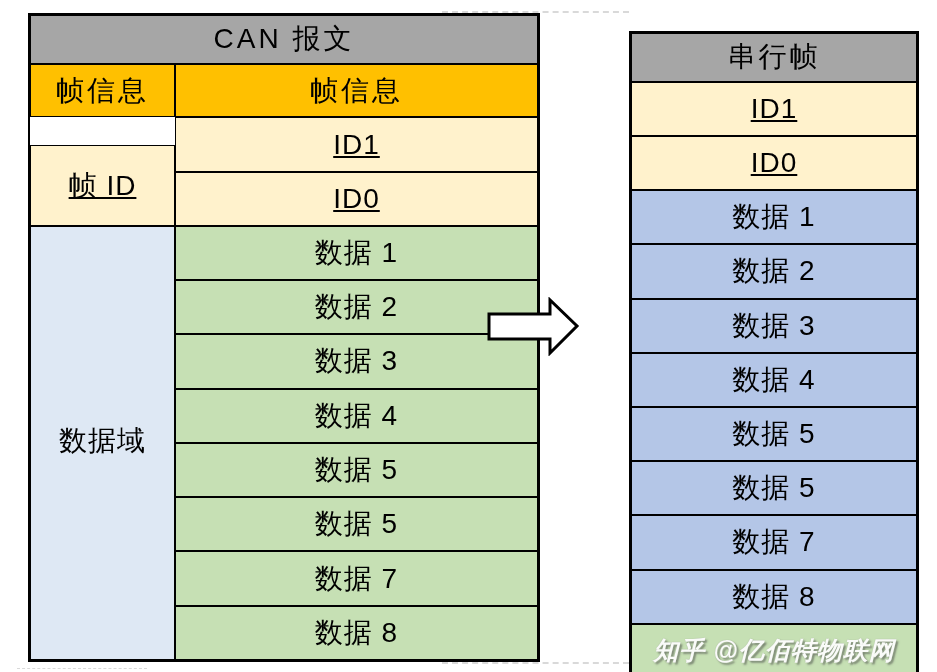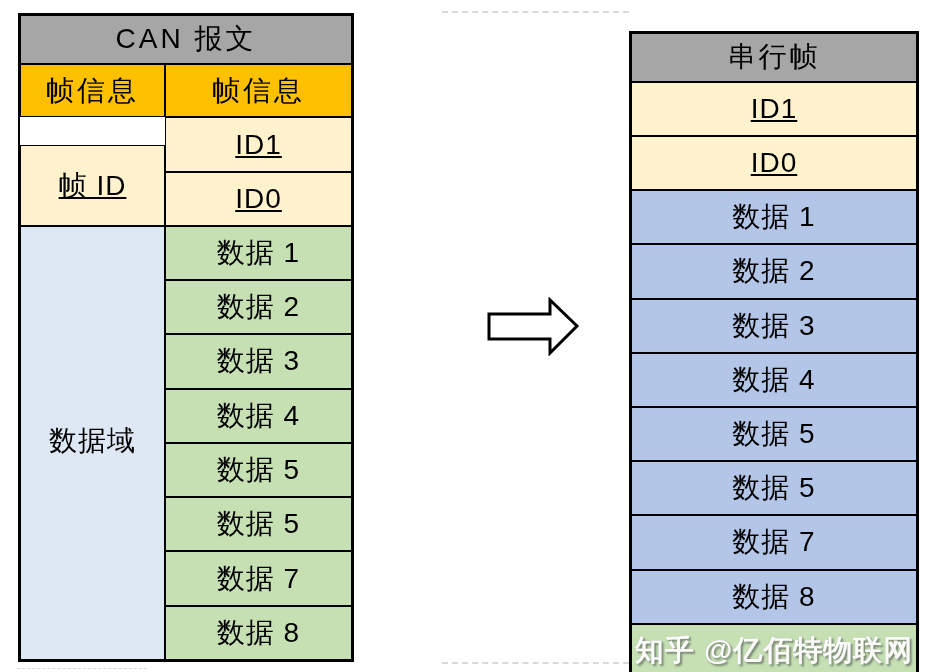--- a/index.html
+++ b/index.html
@@ -1,21 +1,21 @@
 <!DOCTYPE html>
 <html style="--header_gray: #A6A6A6; --orange: #FFC000; --cream: #FFF2CC; --pale_blue: #DEE8F4; --green: #C6E0B4; --periwinkle: #B4C6E7; --border_black: #000000; --dashed_guide: #D9D9D9;"><head>
 <meta charset="utf-8">
 <style>
   html,body{margin:0;padding:0;background:#fff;}
   body{font-family:"Liberation Sans","DejaVu Sans",sans-serif;color:#000;}
   .canvas{position:relative;width:937px;height:672px;background:#fff;overflow:hidden;}
 
   
   .tbl{position:absolute;display:grid;border:2px solid #000;box-sizing:border-box;background:#fff;}
-  .tbl-left{left:18px;top:13px;width:336px;height:649px;
+  .tbl-left{left:28px;top:13px;width:512px;height:649px;
     grid-template-columns:145px 1fr;
     grid-template-rows:49fr 54fr 55fr 54fr repeat(8,54.6fr);text-align:center;}
   .tbl-right{left:629px;top:31px;width:290px;height:649px;
     grid-template-columns:1fr;
     grid-template-rows:49fr repeat(11,54.55fr);}
 
   .cell{display:flex;align-items:center;justify-content:center;
     border:1px solid #000;box-sizing:border-box;
     font-size:28px;line-height:1;letter-spacing:1px;white-space:pre;}
   .cell.sp2{letter-spacing:3px;}
@@ -26,22 +26,22 @@
   .blue{background:var(--pale_blue);font-family:Liberation Mono, monospace;}
   .green{background:var(--green);}
   .peri{background:var(--periwinkle);}
 
   .col1{grid-column:1;}
   .col2{grid-column:2;}
   .span-cols{grid-column:1/3;}
 
   
   .wm-row{background:var(--green);}
-  .wm-text{color:rgba(255,255,255,0.95);font-weight:700;font-size:29px;letter-spacing:1px;
-    text-shadow:0 0 1px #97a68f, 2px 2px 2px rgba(110,120,105,0.85);}
+  .wm-text{color:rgba(255,255,255,0.95);font-weight:700;font-size:25px;letter-spacing:1px;
+    text-shadow:0 0 1px #97a68f, 2px 2px 2px rgba(110,120,105,0.85);font-style:italic;}
 
   
   .arrow{position:absolute;left:486px;top:297px;width:95px;height:59px;}
 
   
   .dash{position:absolute;border-top:2px dashed #d9d9d9;height:0;}
   .dash-top-gap{left:442px;top:11px;width:187px;}
   .dash-bottom-gap{left:442px;top:662px;width:187px;}
   .dash-bottom-left{left:17px;top:668px;width:130px;border-top-width:1px;}
 </style>

